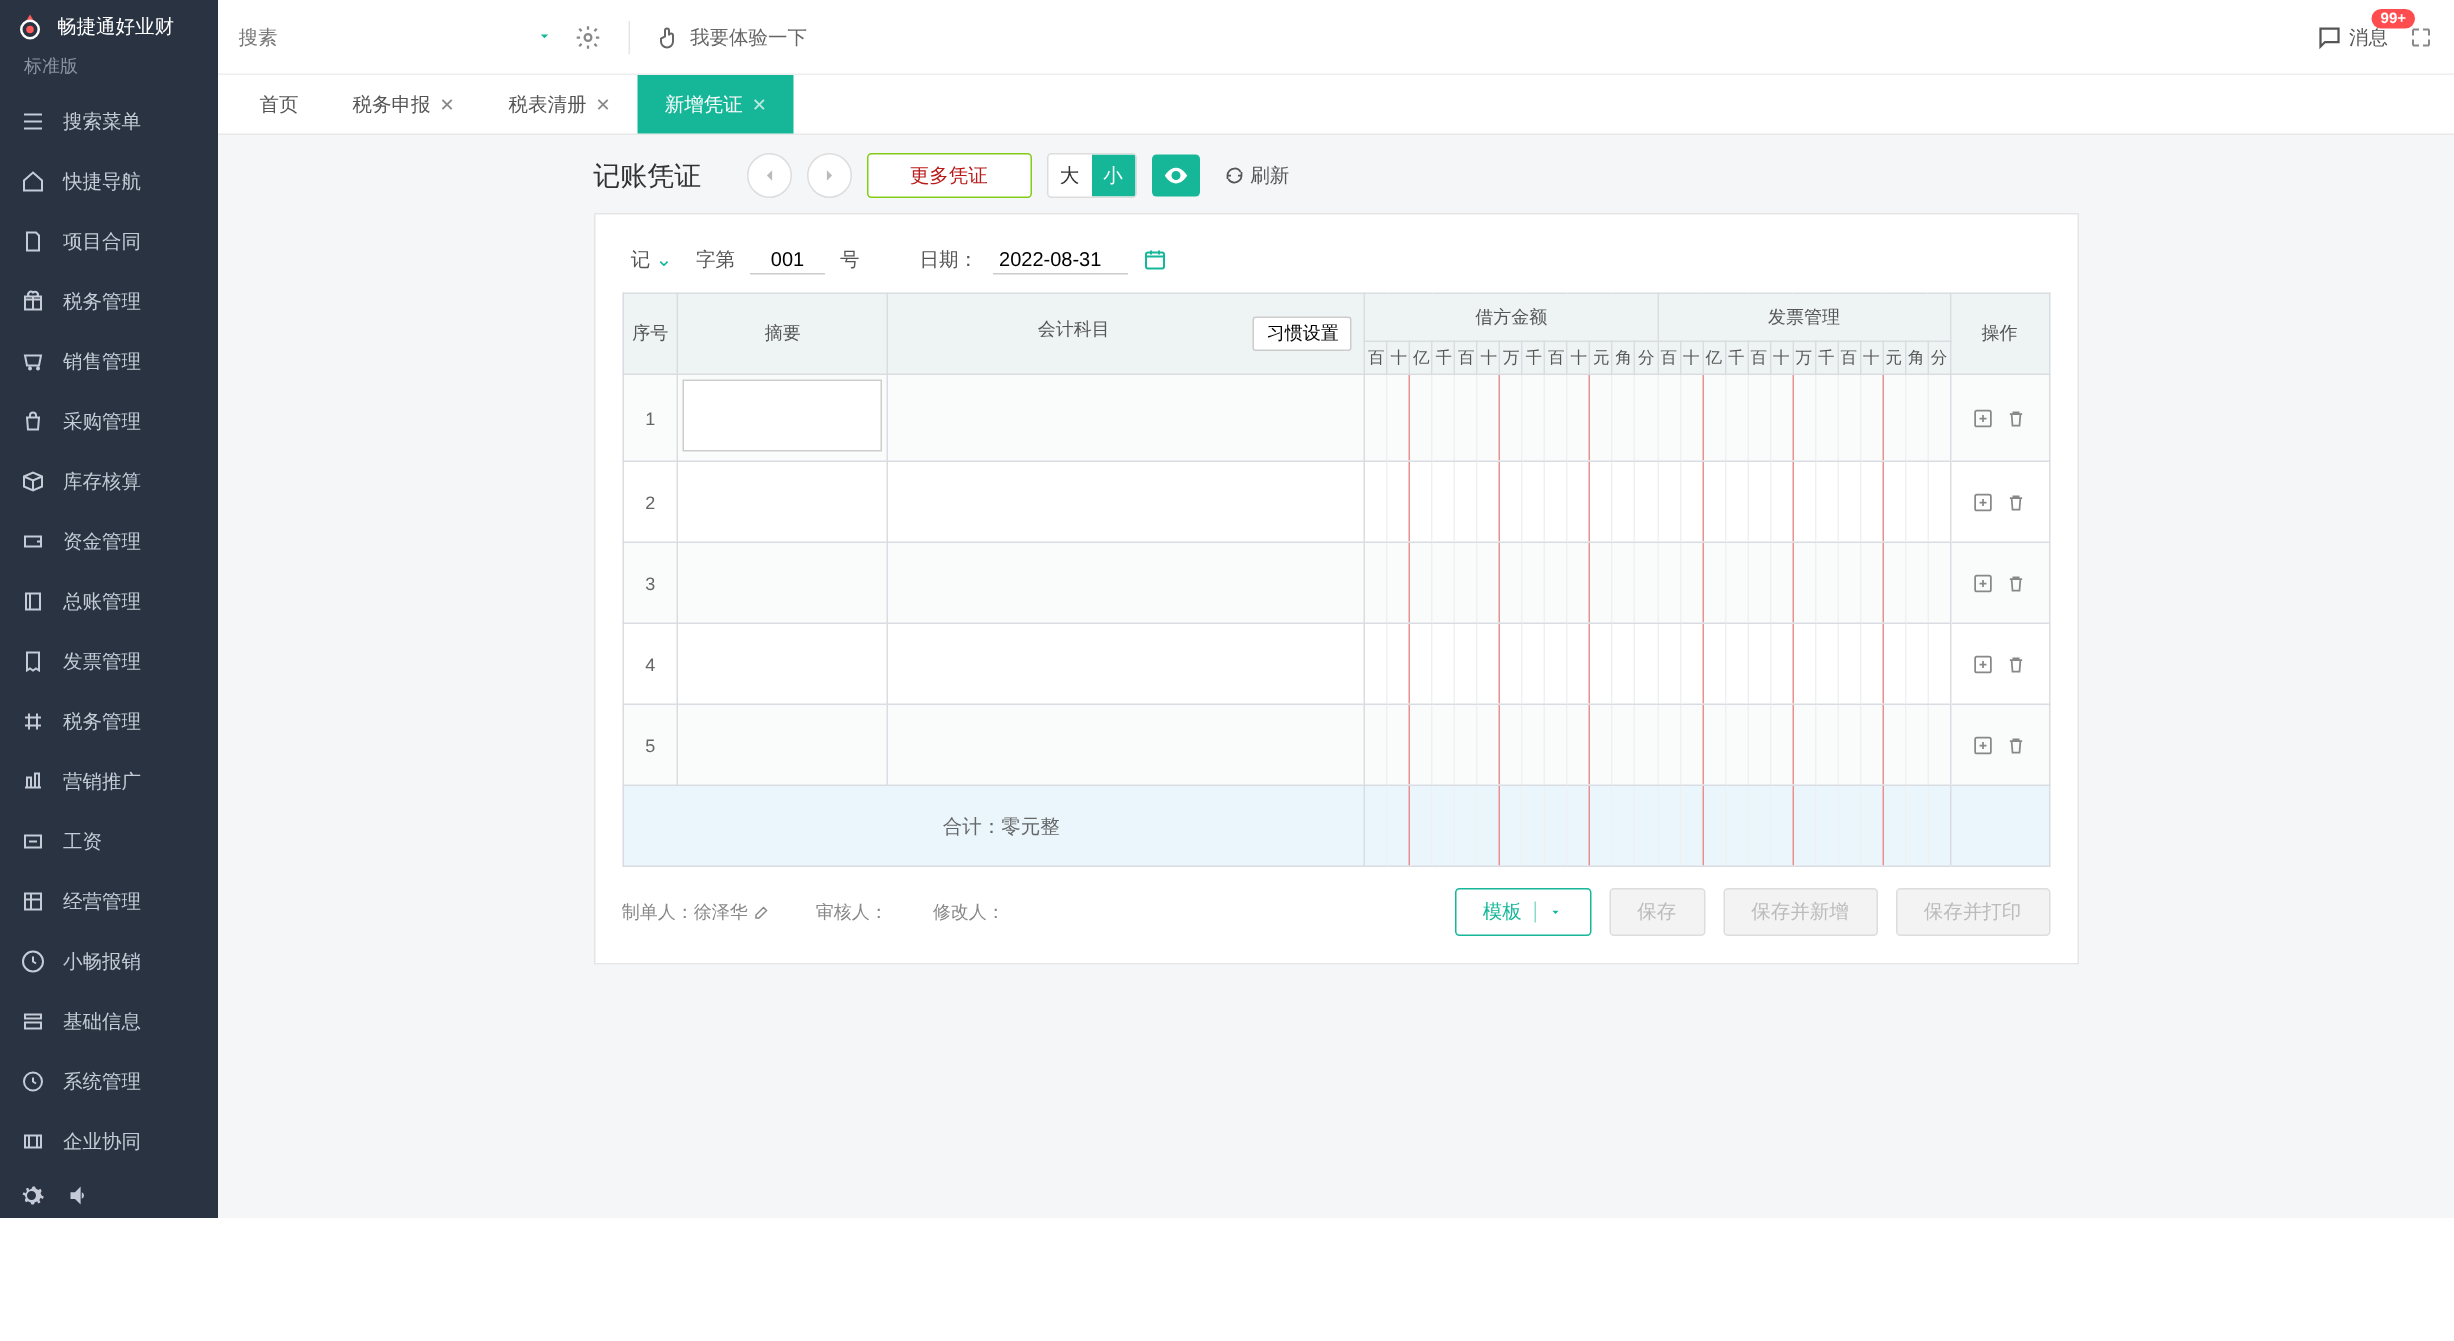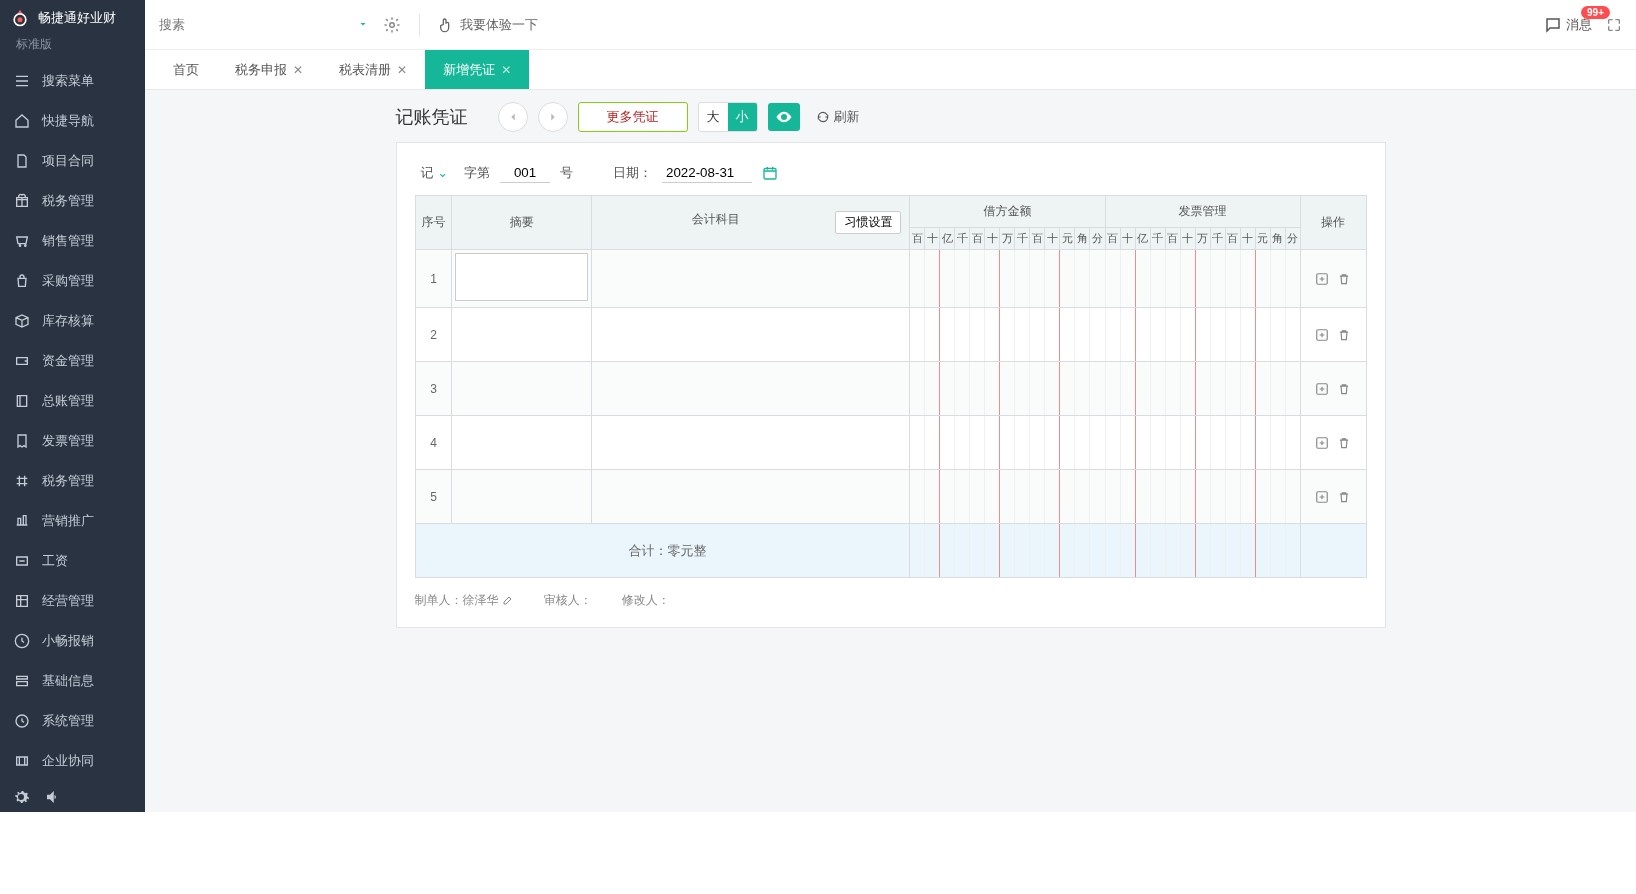--- a/index.html
+++ b/index.html
@@ -640,18 +640,30 @@
           </table>
 
           <div class="voucher-footer">
             <div class="vf-left">
               <span><span>制单人：</span><span>徐泽华</span> <svg style="display:inline;vertical-align:-2px" width="12" height="12" viewBox="0 0 24 24">
                     <path fill="none" stroke="currentColor" stroke-width="2" d="M4 20h4l10-10-4-4L4 16v4zM14 6l4 4"></path>
                   </svg></span>
               <span>审核人：</span>
               <span>修改人：</span>
             </div>
+            <div class="vf-right">
+              <button class="btn tpl">
+                  <span>模板</span>
+                  <span class="sep"></span>
+                  <svg width="10" height="10" viewBox="0 0 24 24">
+                    <path fill="currentColor" d="M7 10l5 5 5-5z"></path>
+                  </svg>
+                </button>
+              <button class="btn disabled">保存</button>
+              <button class="btn disabled">保存并新增</button>
+              <button class="btn disabled">保存并打印</button>
+            </div>
           </div>
         </div>
       </div>
     </div>
   </div>
 </div>
 
 </body></html>

